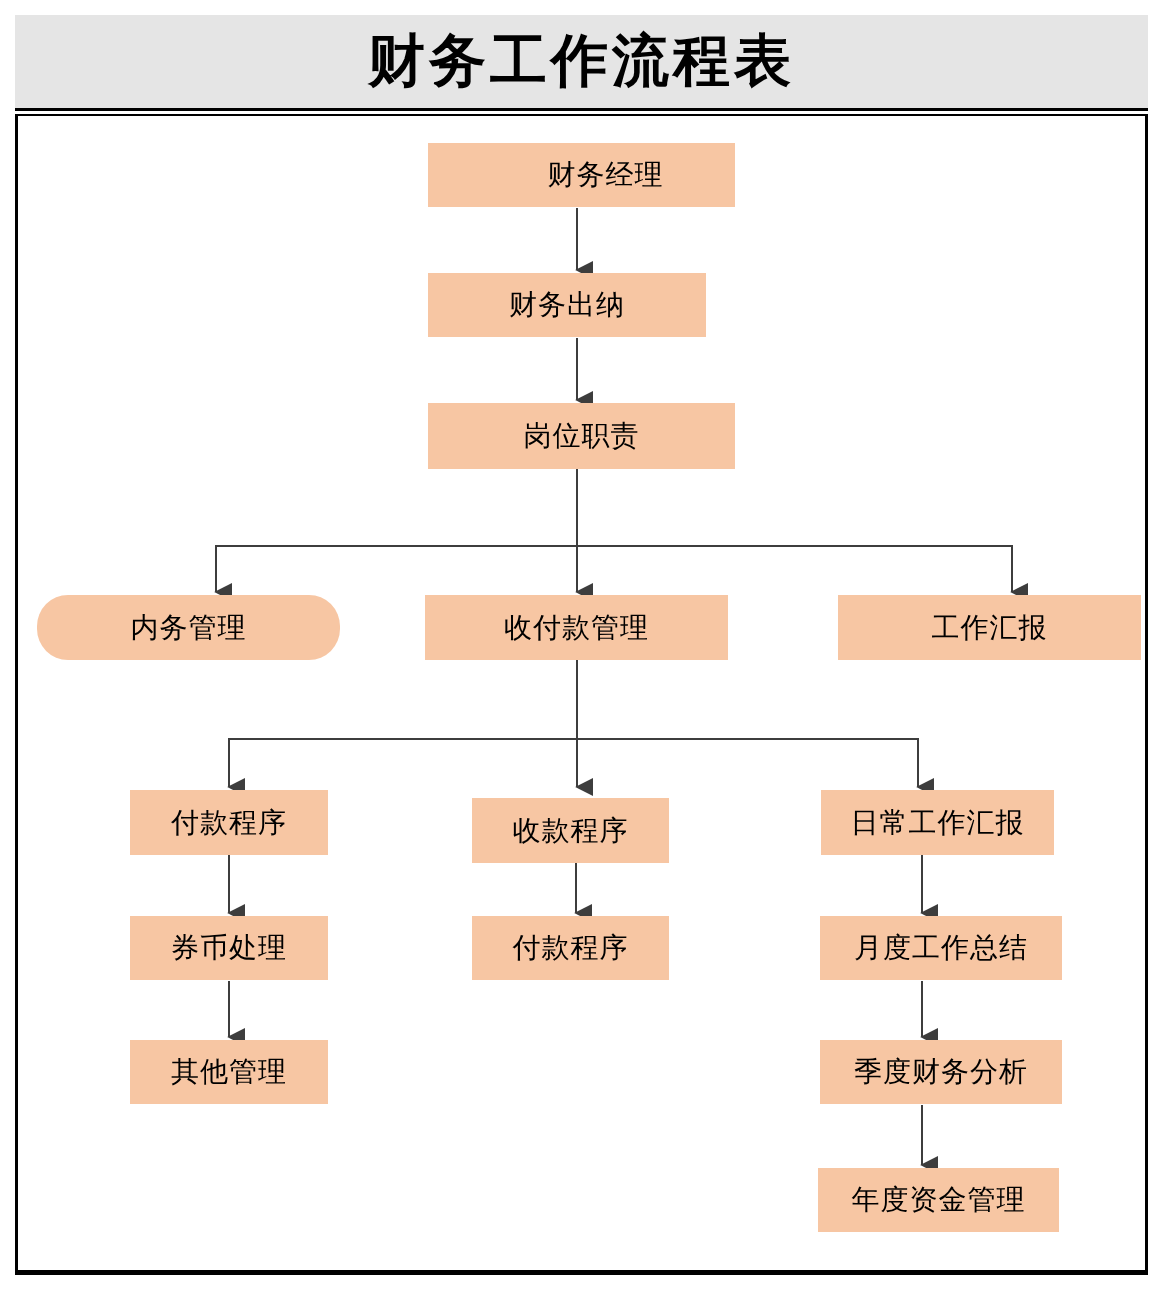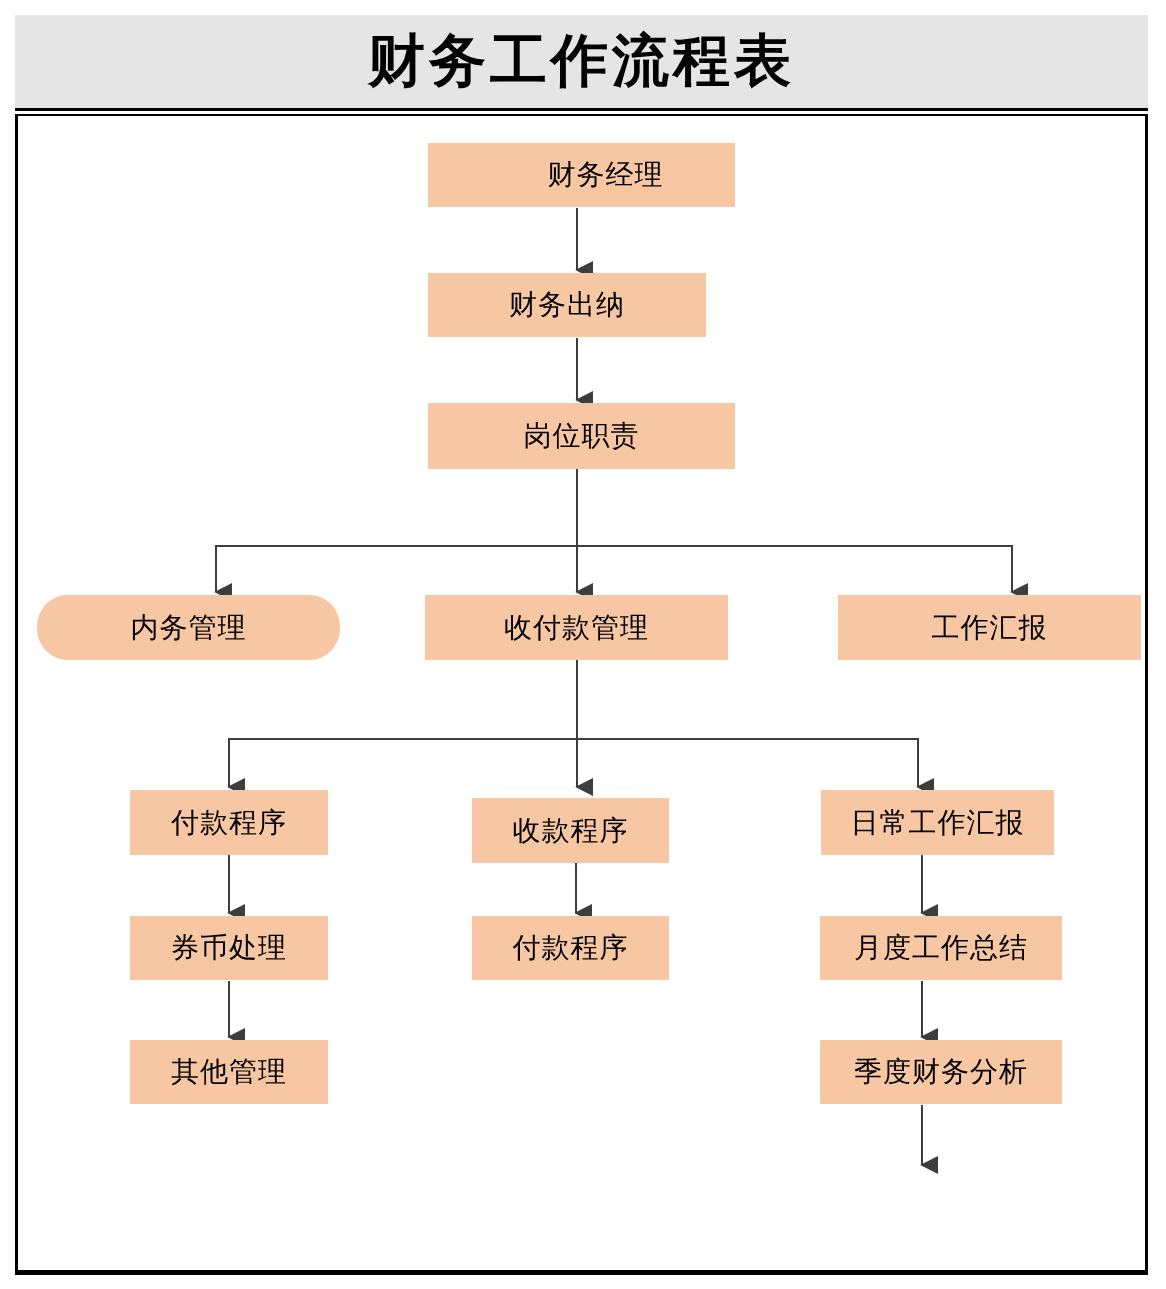--- a/index.html
+++ b/index.html
@@ -96,14 +96,15 @@
   <div class="node" style="left:472px;top:790px;width:197px;height:65px;margin-top:8px;">收款程序</div>
   <div class="node" style="left:821px;top:790px;width:233px;height:65px;">日常工作汇报</div>
 
   <div class="node" style="left:130px;top:916px;width:198px;height:64px;">券币处理</div>
   <div class="node" style="left:472px;top:916px;width:197px;height:64px;">付款程序</div>
   <div class="node" style="left:820px;top:916px;width:242px;height:64px;">月度工作总结</div>
 
   <div class="node" style="left:130px;top:1040px;width:198px;height:64px;">其他管理</div>
   <div class="node" style="left:820px;top:1040px;width:242px;height:64px;">季度财务分析</div>
 
+  <div class="node" style="left:818px;top:1168px;width:241px;height:64px;">年度资金管理</div>
 
 </div>
 
 </body></html>

